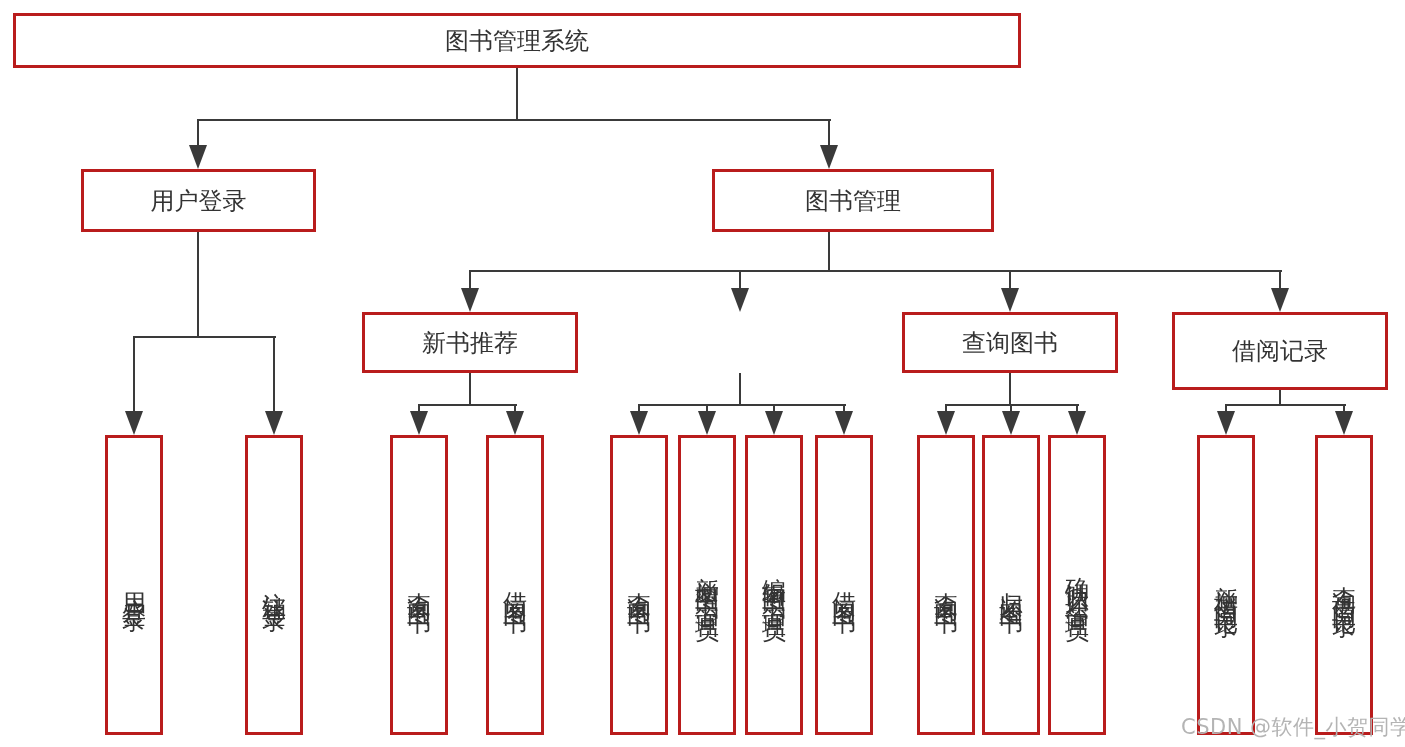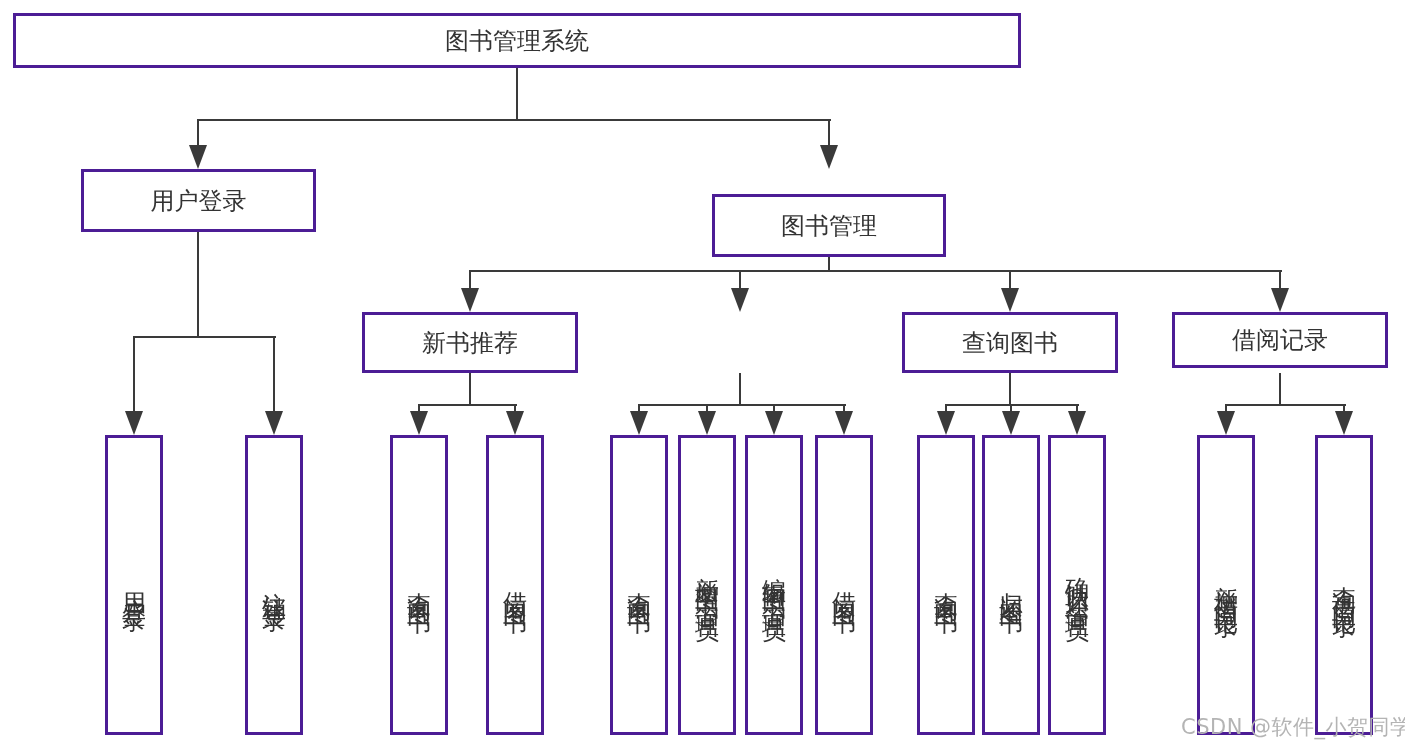--- a/index.html
+++ b/index.html
@@ -2,21 +2,21 @@
 <html><head>
 <meta charset="utf-8">
 <style>
   html,body{margin:0;padding:0;background:#ffffff;}
   .stage{
     position:relative;width:1405px;height:747px;background:#ffffff;overflow:hidden;
     font-family:"DejaVu Sans","Liberation Sans",sans-serif;
   }
   .node{
     position:absolute;box-sizing:border-box;
-    border:3px solid #4c1d95;background:#ffffff;
+    border:3px solid #b91c1c;background:#ffffff;
     display:flex;align-items:center;justify-content:center;
     color:#333333;font-size:24px;z-index:2;
   }
   .hnode span{white-space:nowrap;}
   .vnode span{
     writing-mode:vertical-rl;text-orientation:mixed;
     letter-spacing:6px;line-height:1;
   }
   .line{position:absolute;background:#3a3a3a;z-index:1;}
   .arrow{
@@ -34,31 +34,31 @@
 
 <div class="stage">
 
   <div class="node hnode" style="left:13px;top:13px;width:1008px;height:55px;">
     <span>图书管理系统</span>
   </div>
 
   <div class="node hnode" style="left:81px;top:169px;width:235px;height:63px;">
     <span>用户登录</span>
   </div>
-  <div class="node hnode" style="left:712px;top:169px;width:234px;height:63px;margin-top:25px;">
+  <div class="node hnode" style="left:712px;top:169px;width:282px;height:63px;">
     <span>图书管理</span>
   </div>
 
   <div class="node hnode" style="left:362px;top:312px;width:216px;height:61px;">
     <span>新书推荐</span>
   </div>
   <div class="node hnode" style="left:902px;top:312px;width:216px;height:61px;">
     <span>查询图书</span>
   </div>
-  <div class="node hnode" style="left:1172px;top:312px;width:216px;height:56px;text-align:right;">
+  <div class="node hnode" style="left:1172px;top:312px;width:216px;height:78px;text-align:right;">
     <span>借阅记录</span>
   </div>
 
   <div class="node vnode" style="left:105px;top:435px;width:58px;height:300px;">
     <span>用户登录</span>
   </div>
   <div class="node vnode" style="left:245px;top:435px;width:58px;height:300px;">
     <span>注销登录</span>
   </div>
 

